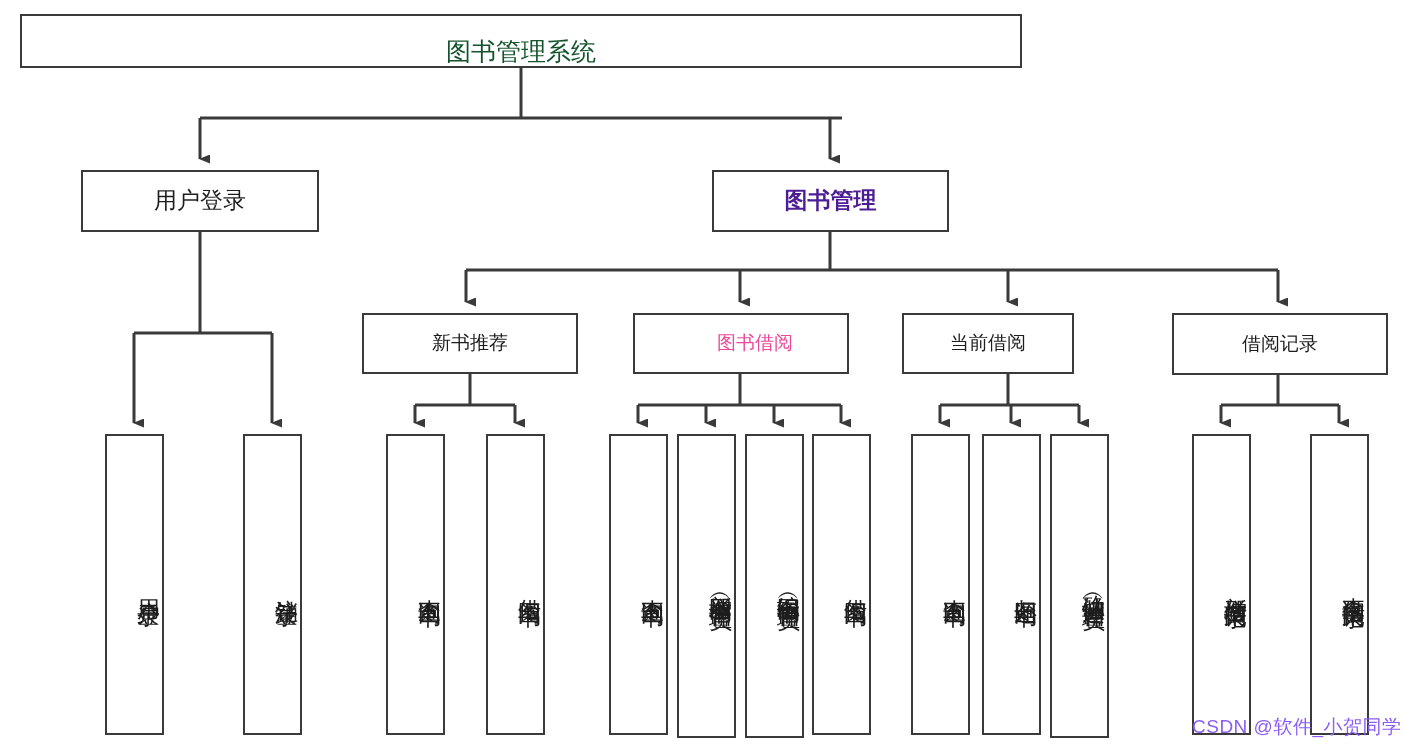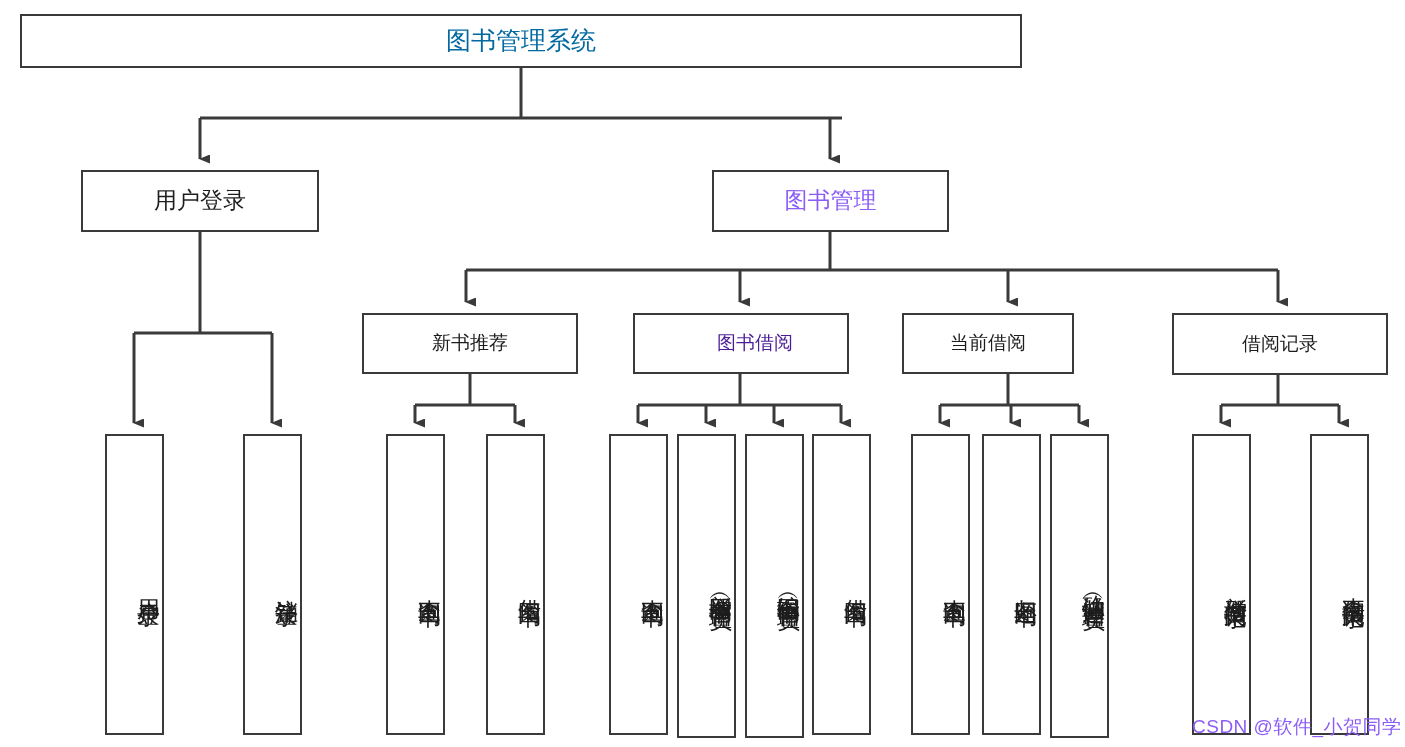--- a/index.html
+++ b/index.html
@@ -127,35 +127,35 @@
     </g>
 
     <g stroke="#3a3a3a" stroke-width="3" fill="none">
       <path d="M1278,374 L1278,405"></path>
       <path d="M1221,405 L1339,405"></path>
       <path d="M1221,405 L1221,423" marker-end="url(#arrowhead)"></path>
       <path d="M1339,405 L1339,423" marker-end="url(#arrowhead)"></path>
     </g>
   </svg>
 
-  <div class="node node-root" id="node-root" style="left: 20px; top: 14px; width: 1002px; height: 54px; border-color: rgb(58, 58, 58); background: rgb(255, 255, 255); color: #0369a1;">
+  <div class="node node-root" id="node-root" style="left: 20px; top: 14px; width: 1002px; height: 54px; border-color: rgb(58, 58, 58); background: rgb(255, 255, 255); color: #14532d; align-items: flex-end;">
     <span>图书管理系统</span>
   </div>
 
   <div class="node node-l2" id="node-l2-0" style="left: 81px; top: 170px; width: 238px; height: 62px; border-color: rgb(58, 58, 58); background: rgb(255, 255, 255); color: rgb(29, 29, 29);">
     <span>用户登录</span>
   </div>
-  <div class="node node-l2" id="node-l2-1" style="left: 712px; top: 170px; width: 237px; height: 62px; border-color: rgb(58, 58, 58); background: rgb(255, 255, 255); color: #8b5cf6;">
+  <div class="node node-l2" id="node-l2-1" style="left: 712px; top: 170px; width: 237px; height: 62px; border-color: rgb(58, 58, 58); background: rgb(255, 255, 255); color: #4c1d95; font-weight: bold;">
     <span>图书管理</span>
   </div>
 
   <div class="node node-l3" id="node-l3-0" style="left: 362px; top: 313px; width: 216px; height: 61px; border-color: rgb(58, 58, 58); background: rgb(255, 255, 255); color: rgb(29, 29, 29);">
     <span>新书推荐</span>
   </div>
-  <div class="node node-l3" id="node-l3-1" style="left: 633px; top: 313px; width: 216px; height: 61px; border-color: rgb(58, 58, 58); background: rgb(255, 255, 255); color: #4c1d95; padding-left: 28px;">
+  <div class="node node-l3" id="node-l3-1" style="left: 633px; top: 313px; width: 216px; height: 61px; border-color: rgb(58, 58, 58); background: rgb(255, 255, 255); color: #ec4899; padding-left: 28px;">
     <span>图书借阅</span>
   </div>
   <div class="node node-l3" id="node-l3-2" style="left: 902px; top: 313px; width: 172px; height: 61px; border-color: rgb(58, 58, 58); background: rgb(255, 255, 255); color: rgb(29, 29, 29);">
     <span>当前借阅</span>
   </div>
   <div class="node node-l3" id="node-l3-3" style="left: 1172px; top: 313px; width: 216px; height: 62px; border-color: rgb(58, 58, 58); background: rgb(255, 255, 255); color: rgb(29, 29, 29);">
     <span>借阅记录</span>
   </div>
 
   <div class="node node-leaf" id="node-leaf-0" style="left: 105px; top: 434px; width: 59px; height: 301px; border-color: rgb(58, 58, 58); background: rgb(255, 255, 255); color: rgb(29, 29, 29);">

